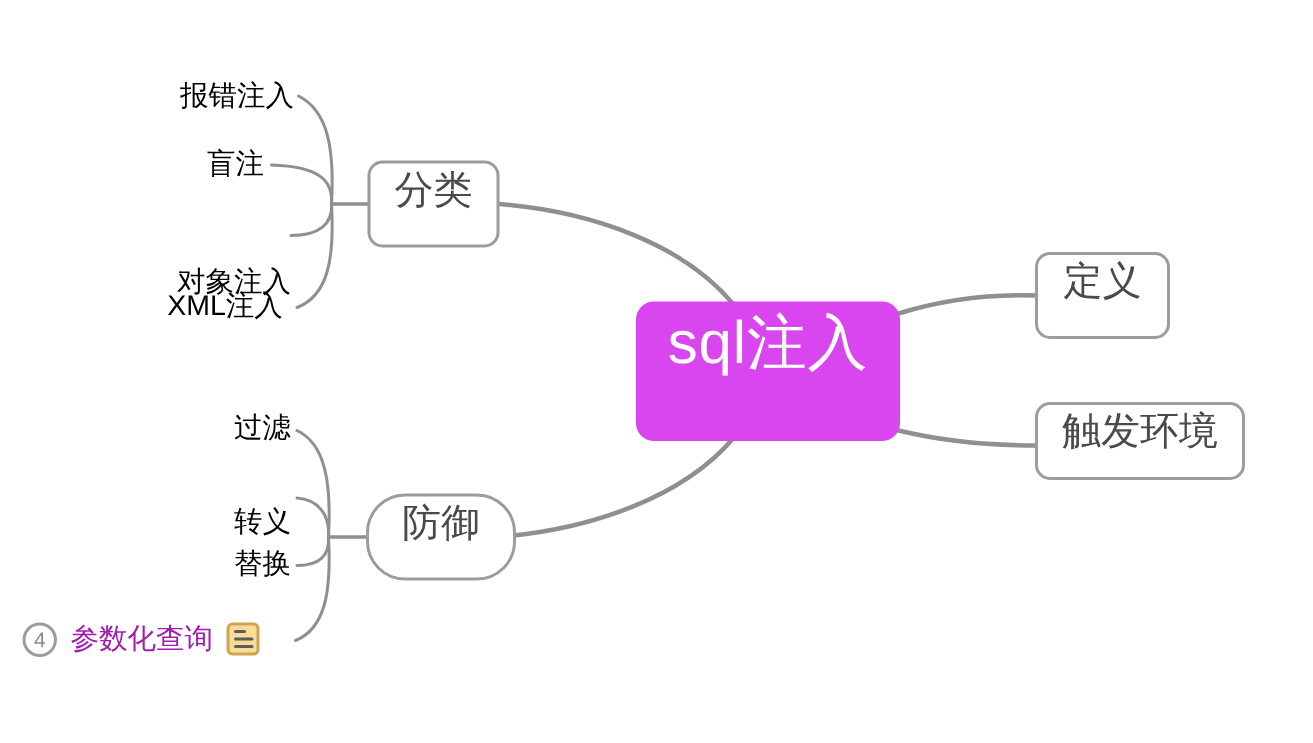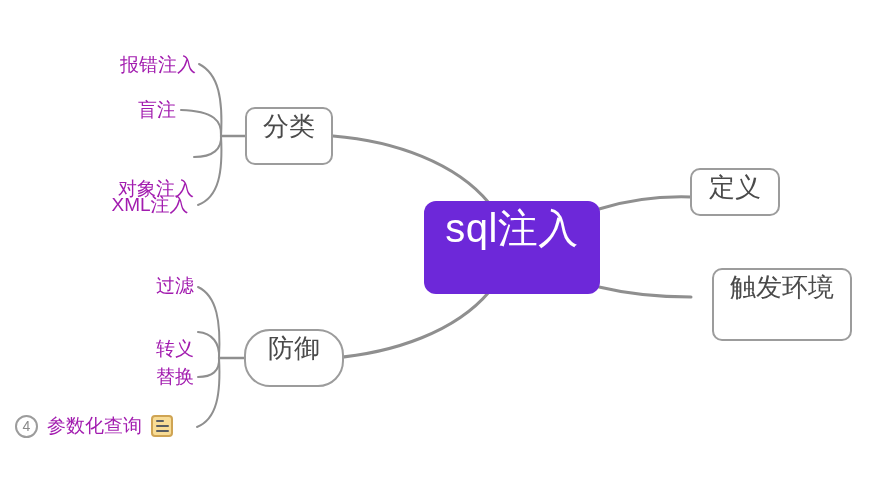--- a/index.html
+++ b/index.html
@@ -23,40 +23,40 @@
   .node {
     position: absolute;
     box-sizing: border-box;
     display: flex;
     justify-content: center;
     cursor: default;
   }
   .central {
     left: 424px; top: 201px;
     width: 176px; height: 93px;
-    background: #6d28d9;
+    background: #d946ef;
     border-radius: 12px;
     color: #ffffff;
     font-size: 40px;
     letter-spacing: 0.5px;
   }
   .topic-box {
     background: #ffffff;
     border: 2px solid #9c9c9c;
     border-radius: 10px;
     color: #4a4a4a;
     font-size: 26px;
   }
   .box-classify { left: 245px; top: 107px; width: 88px; height: 58px; }
   .box-defense  { left: 244px; top: 329px; width: 100px; height: 58px; border-radius: 26px; }
-  .box-define   { left: 690px; top: 168px; width: 90px;  height: 48px; }
-  .box-trigger  { left: 690px; top: 268px; width: 140px; height: 73px; margin-left: 22px; }
+  .box-define   { left: 690px; top: 168px; width: 90px;  height: 58px; }
+  .box-trigger  { left: 690px; top: 268px; width: 140px; height: 52px; }
   .leaf {
     position: absolute;
-    color: #a21caf;
+    color: #000000;
     font-size: 19px;
     line-height: 22px;
     text-align: right;
     white-space: nowrap;
     cursor: default;
   }
   .leaf-row {
     position: absolute;
     display: flex;
     align-items: center;

